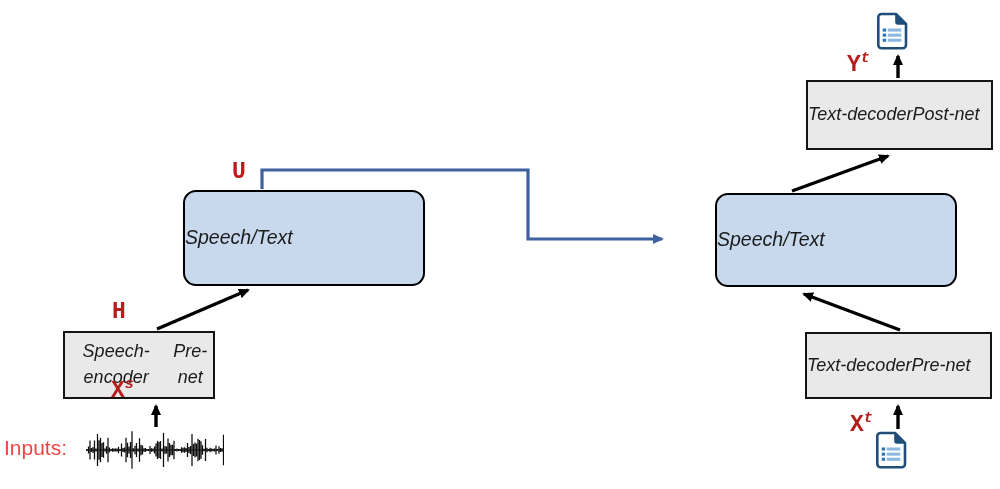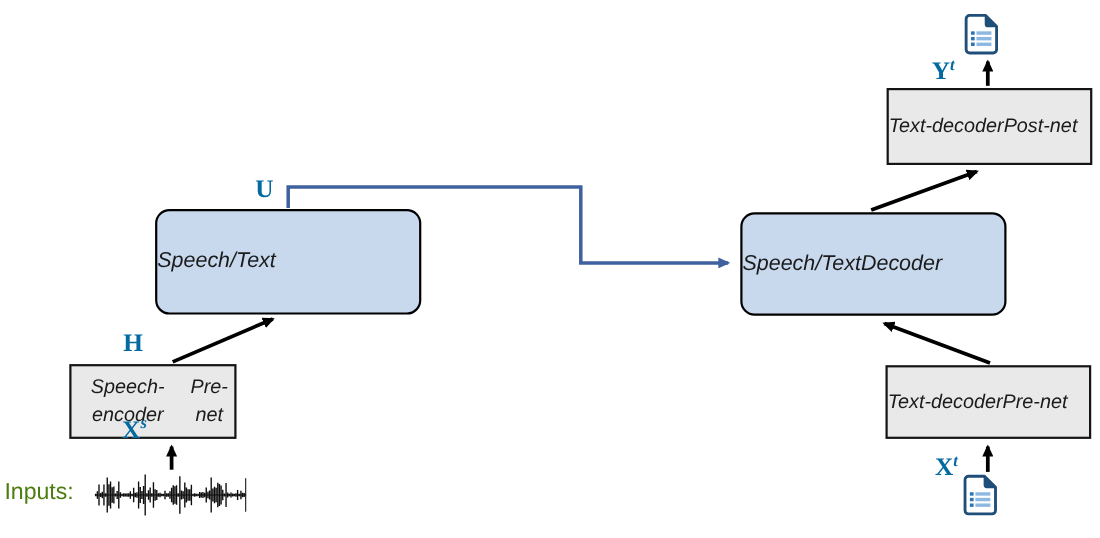--- a/index.html
+++ b/index.html
@@ -27,46 +27,47 @@
     text-align: center;
     box-sizing: border-box;
     line-height: 1.42;
     font-style: italic;
   }
   .box.blue {
     background: var(--box-blue, #c8d9ee);
     border: 2.2px solid #000000;
     border-radius: 13px;
     font-size: 19.5px;
+    margin-left: 42px;
   }
   .box.gray {
     background: var(--box-gray, #e9e9e9);
     border: 2.5px solid #141414;
     border-radius: 0;
     font-size: 18px;
   }
   .math-label {
     position: absolute;
-    font-family: Liberation Serif, serif;
+    font-family: Liberation Mono, monospace;
     font-weight: bold;
     font-size: 23px;
-    color: #0369a1;
+    color: #b91c1c;
     white-space: nowrap;
   }
   .math-label sup {
     font-weight: bold;
     font-style: italic;
     font-size: 15px;
     vertical-align: super;
     line-height: 0;
   }
   .plain-label {
     position: absolute;
     font-size: 21px;
-    color: #4d7c0f;
+    color: #ef4444;
     white-space: nowrap;
   }
   .icon-wrap { position: absolute; }
   .arrow-line {
     stroke: var(--arrow-black, #000000);
     stroke-width: 3.4;
     fill: none;
   }
   .blue-line {
     stroke: var(--connector-blue, #40619f);
@@ -112,21 +113,20 @@
 
     <line class="arrow-line" x1="898" y1="429" x2="898" y2="406" marker-end="url(#ah-black)"></line>
   </svg>
 
   <div class="box blue" style="left:141px; top:190px; width:242px; height:96px;">
     <span>Speech/Text</span>
   </div>
 
   <div class="box blue" style="left:673px; top:193px; width:242px; height:94px;">
     <span>Speech/Text</span>
-    <span>Decoder</span>
   </div>
 
   <div class="box gray" style="left:63px; top:331px; width:152px; height:68px;">
     <span>Speech-encoder</span>
     <span>Pre-net</span>
   </div>
 
   <div class="box gray" style="left:805px; top:332px; width:187px; height:67px;">
     <span>Text-decoder</span>
     <span>Pre-net</span>

